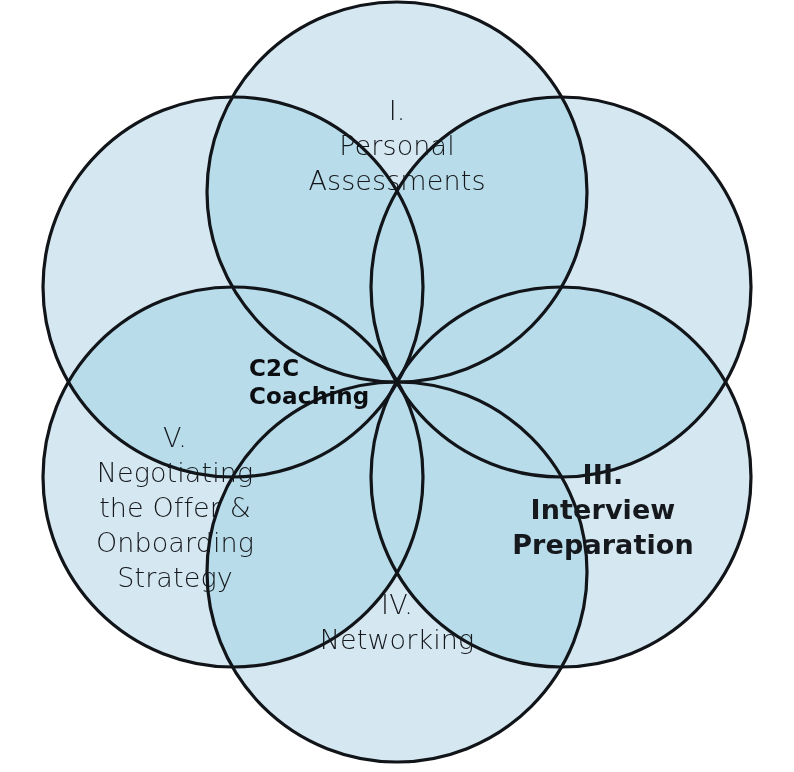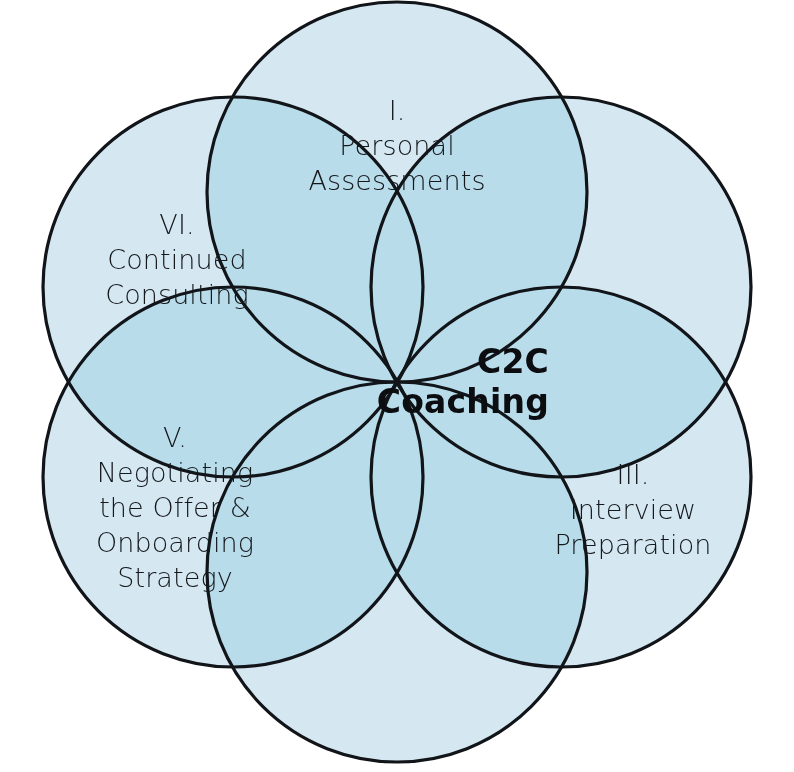--- a/index.html
+++ b/index.html
@@ -48,25 +48,25 @@
     font-weight: 300;
     font-size: 27px;
     line-height: 1.30;
     letter-spacing: 0.1px;
     white-space: pre-line;
     transform: translate(-50%, -50%);
     pointer-events: auto;
   }
   .center-label {
     position: absolute;
-    text-align: right;
+    text-align: left;
     color: #0b0d10;
     font-family: "DejaVu Sans", "Liberation Sans", sans-serif;
     font-weight: 700;
-    font-size: 33px;
+    font-size: 23px;
     line-height: 1.22;
     letter-spacing: 0.2px;
     white-space: pre-line;
     transform: translate(-50%, -50%);
     pointer-events: auto;
   }
 </style>
 </head>
 <body>
 
@@ -156,29 +156,28 @@
         <circle cx="233" cy="477" r="190" fill="none" stroke="#111418" class="circle-shape"></circle>
         <circle cx="233" cy="287" r="190" fill="none" stroke="#111418" class="circle-shape"></circle>
       </g>
   </svg>
 
   <div class="label-layer">
 
     <div class="petal-label" style="left:397px; top:146px; width:260px;">I.
 Personal
 Assessments</div>
-    <div class="petal-label" style="left:633px; top:510px; width:250px;">III.
+    <div class="petal-label" style="left:603px; top:510px; width:250px;font-weight:bold;">III.
 Interview
 Preparation</div>
+    <div class="petal-label" style="left:397px; top:622px; width:260px;">IV.
+Networking</div>
     <div class="petal-label" style="left:175px; top:508px; width:250px;">V.
 Negotiating
 the Offer &amp;
 Onboarding
 Strategy</div>
-    <div class="petal-label" style="left:177px; top:260px; width:250px;">VI.
-Continued
-Consulting</div>
 
     <div class="center-label" style="left:399px; top:382px; width:300px;">C2C
 Coaching</div>
 
   </div>
 </div>
 
 </body></html>

